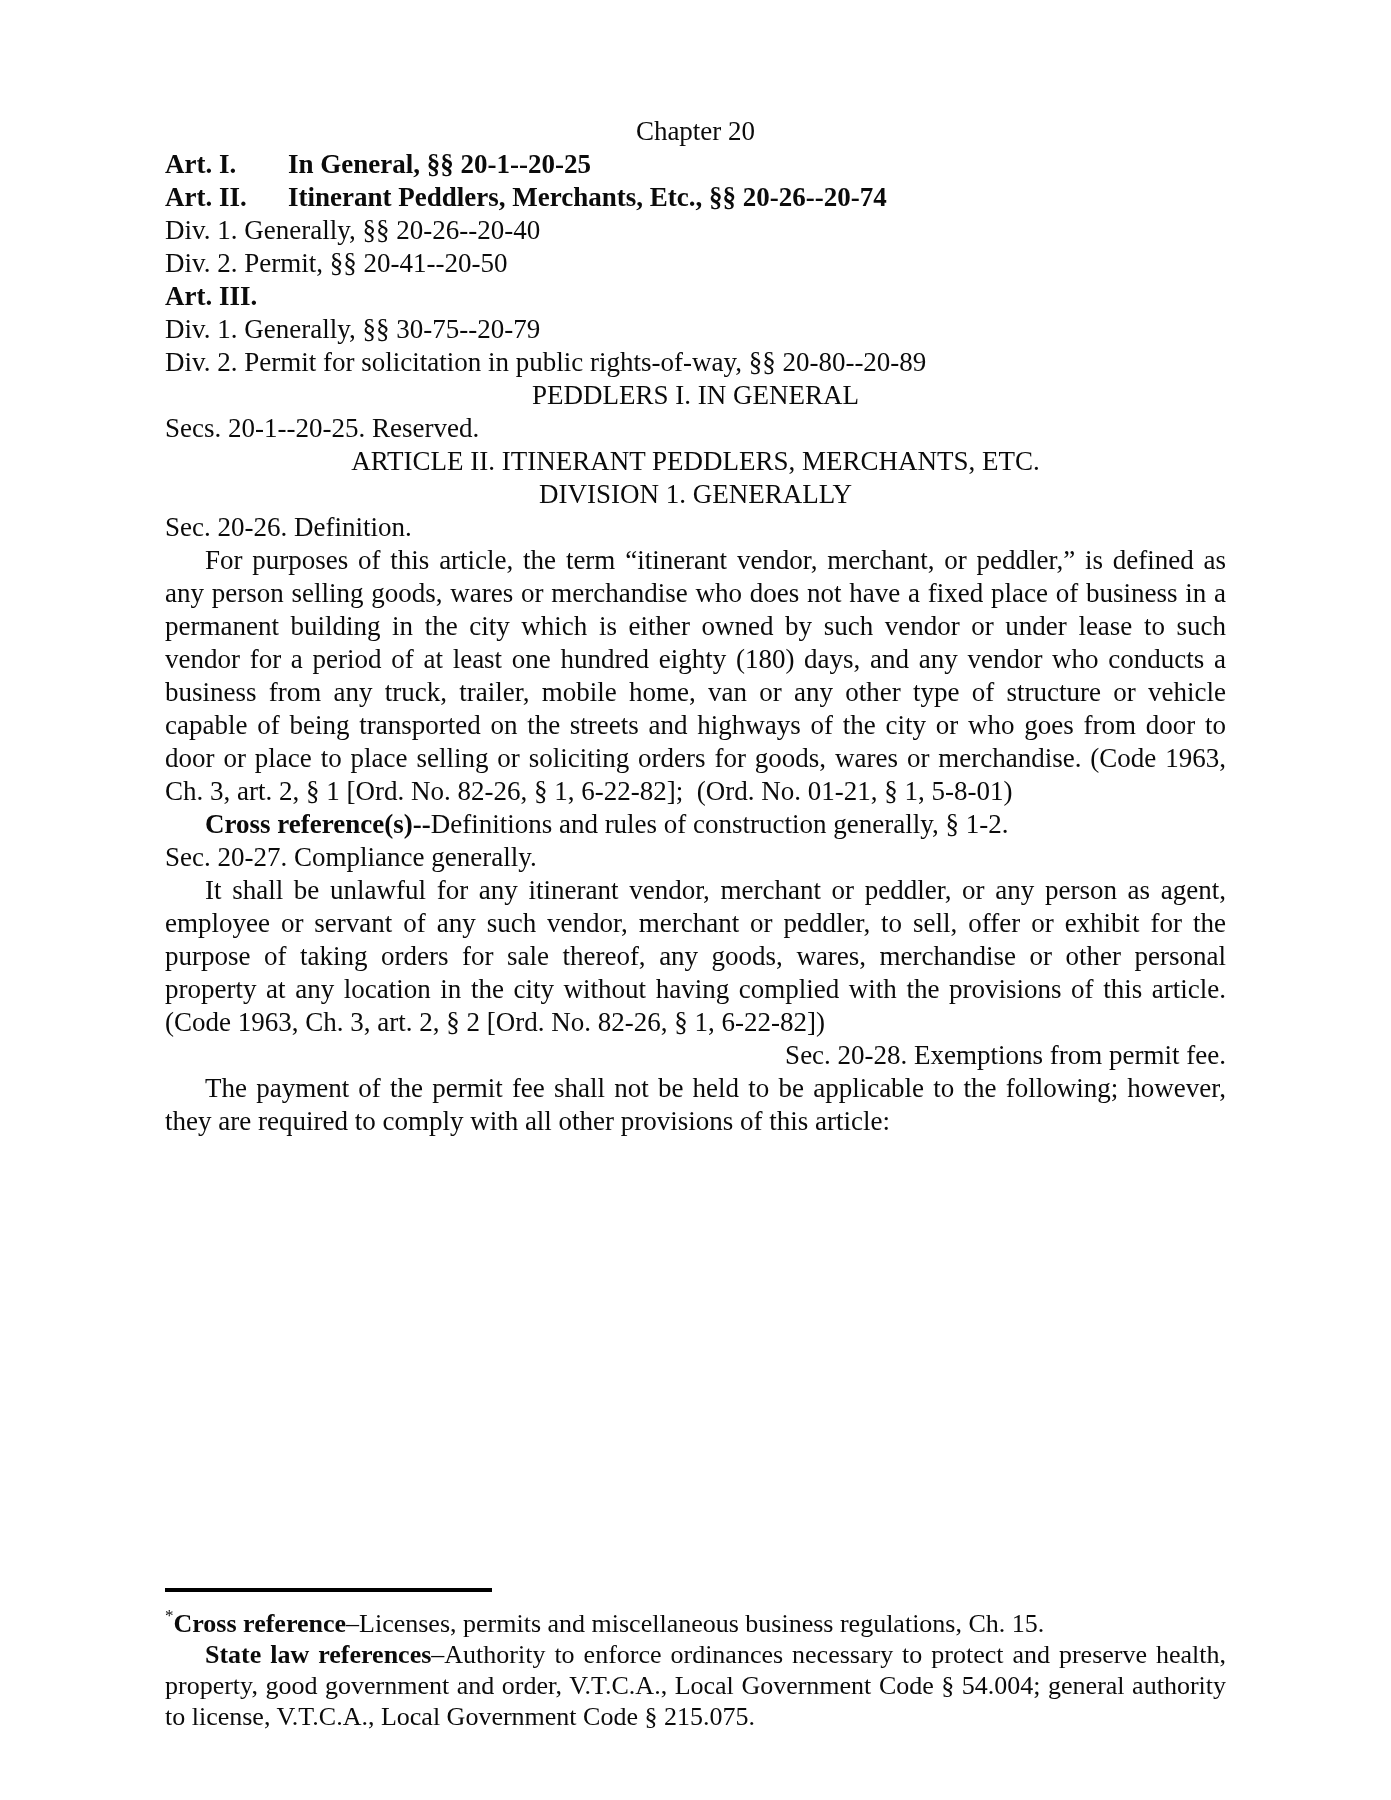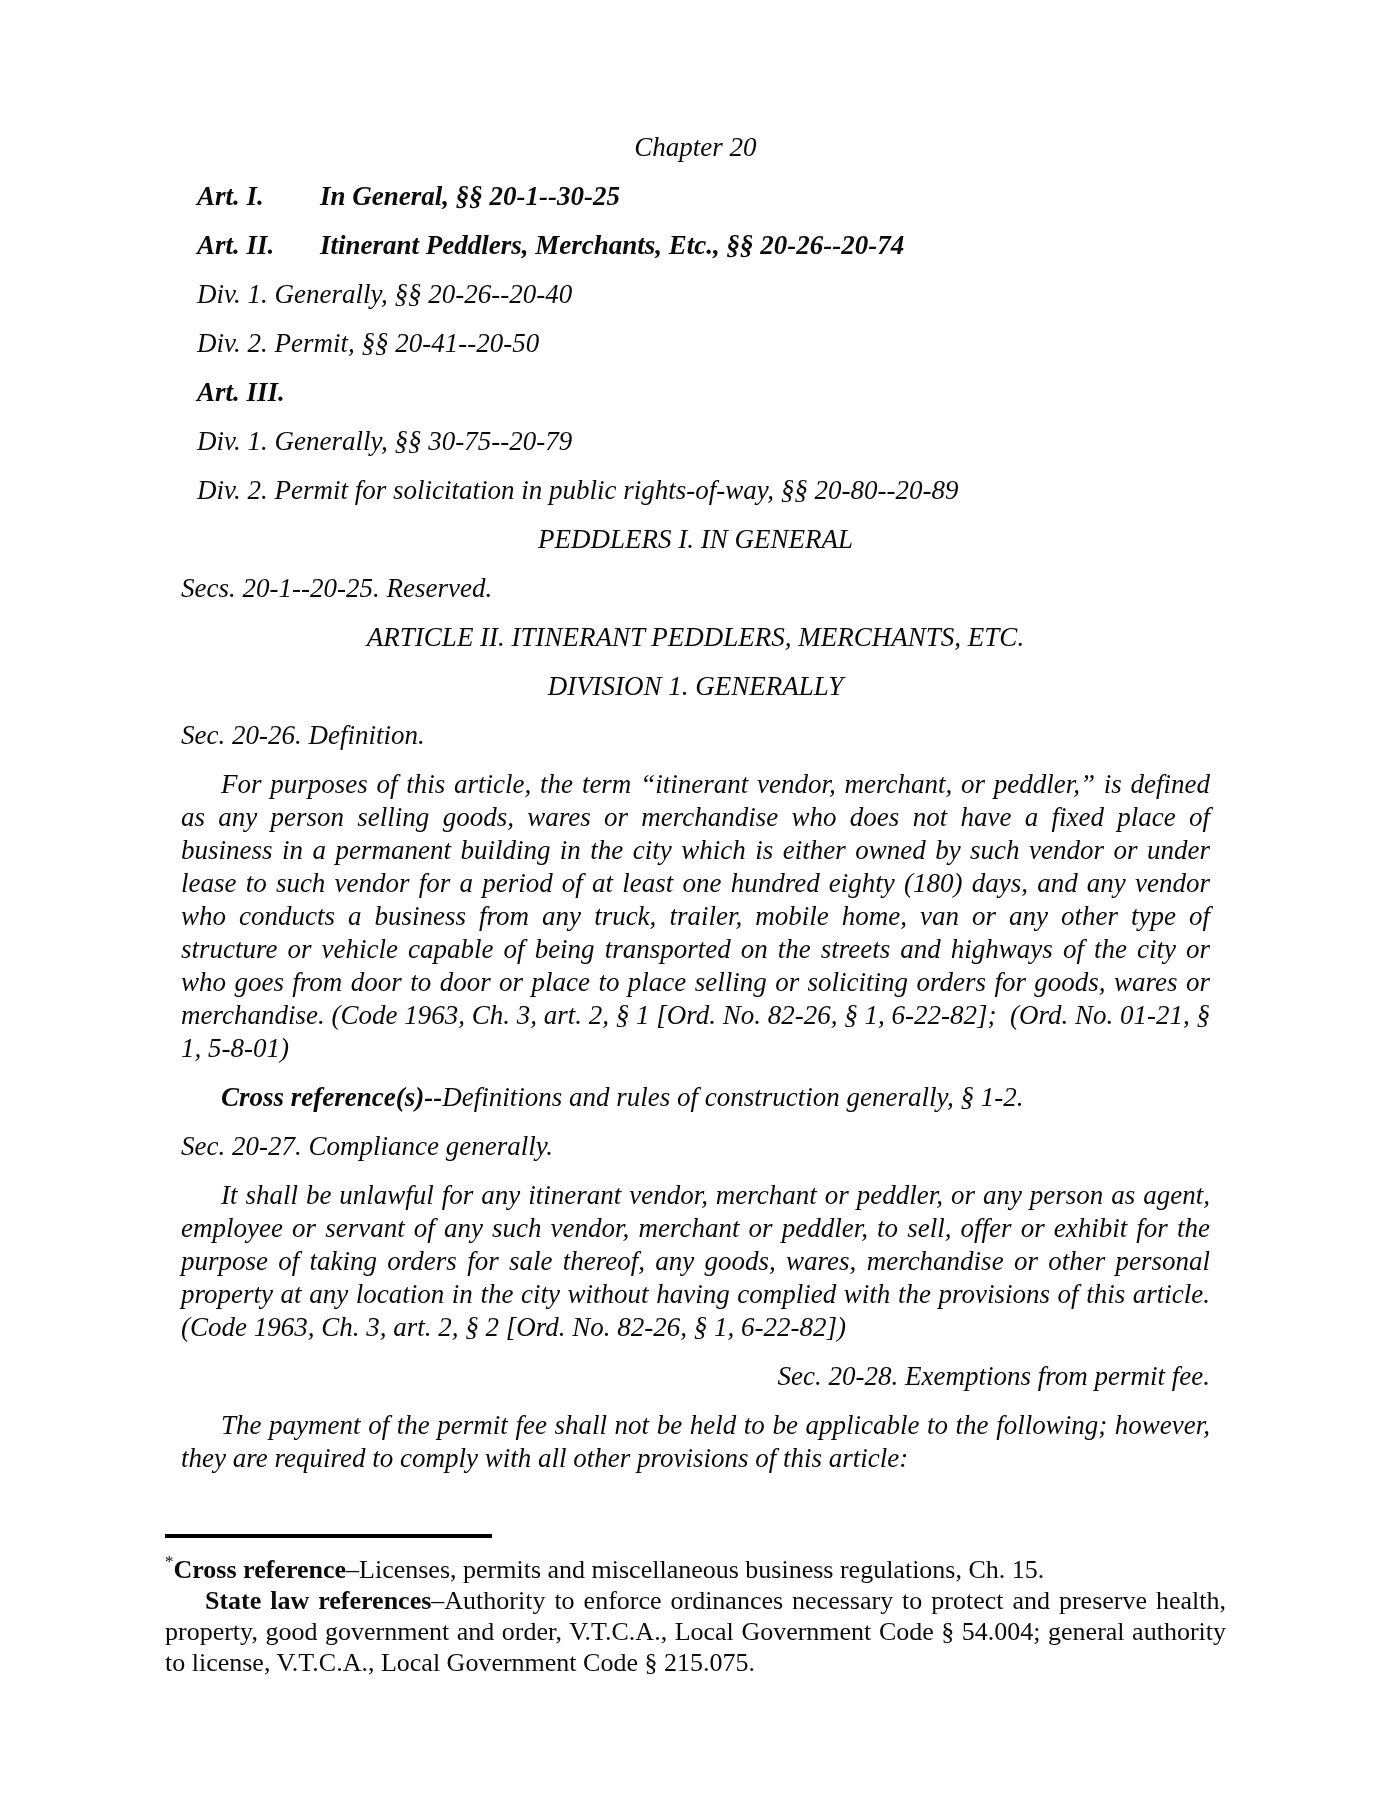--- a/index.html
+++ b/index.html
@@ -14,26 +14,25 @@
     position: relative;
     font-family: "Liberation Serif", "DejaVu Serif", serif;
     color: #0b0b0b;
   }
   .doc {
     padding: 115px 165px 0 165px;
     font-size: 27px;
     line-height: 33px;
   }
   .doc p, .doc div, .doc h1, .doc h2 {
-    margin: 16px;
+    margin: 0;
     padding: 0;
     font-size: 27px;
     line-height: 33px;
     font-weight: normal;
-    font-style: italic;
   }
   .center { text-align: center; }
   .bold { font-weight: bold; }
   sup.marker {
     font-size: 17px;
     line-height: 0;
     vertical-align: 11px;
     font-weight: normal;
   }
   .chapter-heading { }
@@ -63,21 +62,21 @@
     text-indent: 40px;
   }
   .crossref-line {
     margin-top: 0;
     text-indent: 40px;
   }
   
   .footnote {
     position: absolute;
     left: 165px;
-    top: 1534px;
+    top: 1588px;
     width: 1061px;
     font-size: 26px;
     line-height: 31px;
   }
   .footnote p { margin: 0; padding: 0; }
   .fn-rule {
     width: 327px;
     height: 0;
     border-top: 4px solid #000;
   }
@@ -88,21 +87,21 @@
 <body>
 
 <div class="doc">
 
   <h1 class="center bold chapter-heading">Chapter 20</h1>
 
 
   <div class="toc">
     <div class="toc-row">
       <span class="toc-label">Art. I.</span>
-      <span class="toc-title">In General, §§ 20-1--30-25</span>
+      <span class="toc-title">In General, §§ 20-1--20-25</span>
     </div>
     <div class="toc-row">
       <span class="toc-label">Art. II.</span>
       <span class="toc-title">Itinerant Peddlers, Merchants, Etc., §§ 20-26--20-74</span>
     </div>
     <div class="toc-div">Div. 1. Generally, §§ 20-26--20-40</div>
     <div class="toc-div">Div. 2. Permit, §§ 20-41--20-50</div>
     <div class="toc-row">
       <span class="toc-label">Art. III.</span>
     </div>

